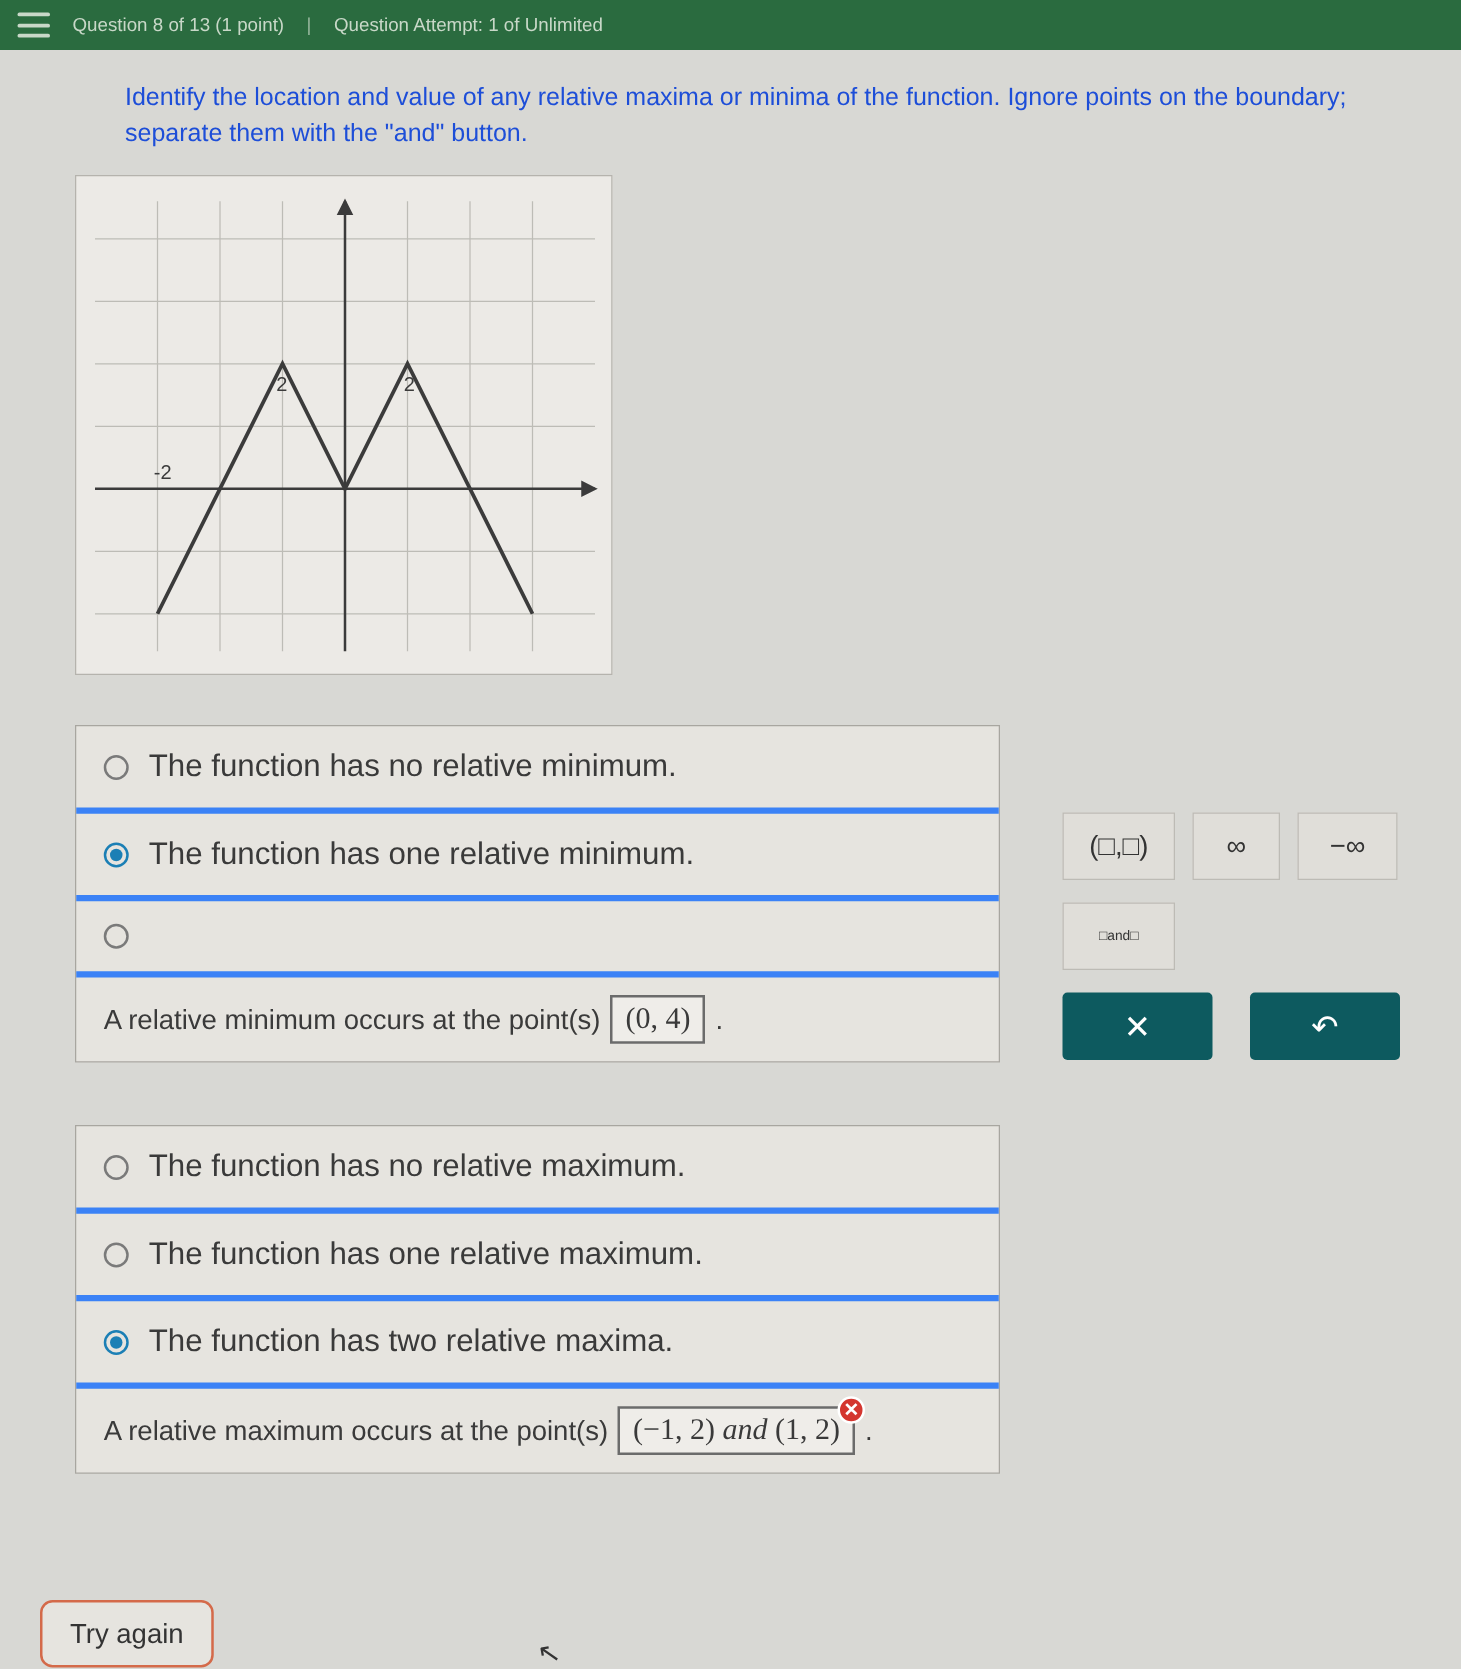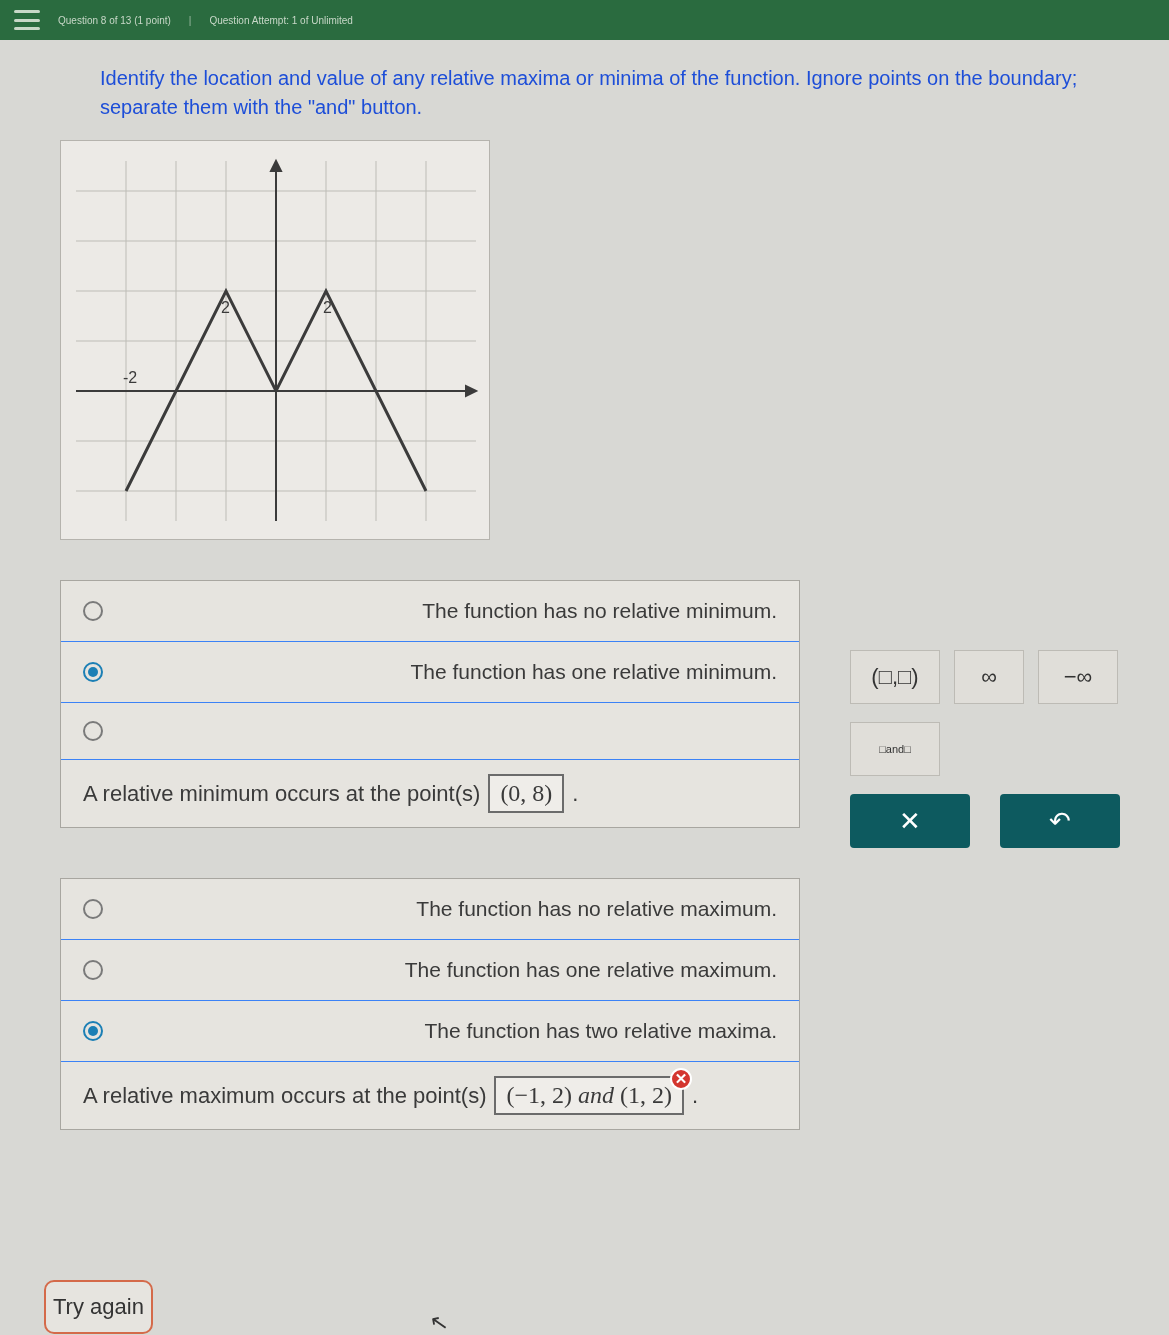--- a/index.html
+++ b/index.html
@@ -12,21 +12,21 @@
     overflow: hidden;
     position: relative;
   }
   .topbar {
     background: #2a6b3f;
     color: #c8d8c8;
     height: 40px;
     display: flex;
     align-items: center;
     padding: 0 14px;
-    font-size: 10px;
+    font-size: 15px;
     gap: 18px;
   }
   .hamburger {
     width: 26px; height: 20px;
     display: flex; flex-direction: column; justify-content: space-between;
     cursor: pointer;
   }
   .hamburger span { display: block; height: 3px; background: #c8d8c8; border-radius: 2px; }
   .topbar .sep { opacity: .7; }
   .content {
@@ -49,26 +49,25 @@
   .graph-wrap svg { display:block; }
   .panel {
     margin-top: 40px;
     width: 740px;
     border: 1px solid #a8a6a0;
     background: #e6e4df;
   }
   .panel.second { margin-top: 50px; }
   .panel .row {
     padding: 18px 22px;
-    border-bottom: 1px solid #3b82f6;
+    border-bottom: 5px solid #3b82f6;
     display: flex;
     align-items: center;
-    font-size: 21px;
+    font-size: 25px;
     color: #3a3a3a;
-    justify-content: space-between;
   }
   .panel .row:last-child { border-bottom: none; }
   .radio {
     width: 20px; height: 20px;
     border: 2px solid #7a7a7a;
     border-radius: 50%;
     margin-right: 16px;
     flex: 0 0 20px;
     position: relative;
     cursor: pointer;
@@ -138,23 +137,23 @@
     width: 120px; height: 54px;
     background: #0d5a5f;
     color: #fff;
     display: flex; align-items: center; justify-content: center;
     font-size: 26px;
     border-radius: 4px;
     cursor: pointer;
   }
   .try-again {
     position: absolute;
-    left: 44px;
+    left: 32px;
     top: 1280px;
-    padding: 12px 7px;
+    padding: 12px 22px;
     font-size: 22px;
     background: #e6e4df;
     border: 2px solid #d46a4a;
     border-radius: 10px;
     cursor: pointer;
     color: #333;
   }
   .cursor {
     position: absolute;
     left: 430px; top: 1310px;
@@ -234,21 +233,21 @@
     <div class="row">
       <span class="radio selected"></span>
       <span>The function has one relative minimum.</span>
     </div>
     <div class="row">
       <span class="radio"></span>
     </div>
     <div class="answer-row">
       <span>A relative minimum occurs at the point(s)</span>
       <span class="ans-box">
-        <span class="math">(0, 8)</span>
+        <span class="math">(0, 4)</span>
       </span>
       <span>.</span>
     </div>
   </div>
 
   <div class="panel second">
     <div class="row">
       <span class="radio"></span>
       <span>The function has no relative maximum.</span>
     </div>

